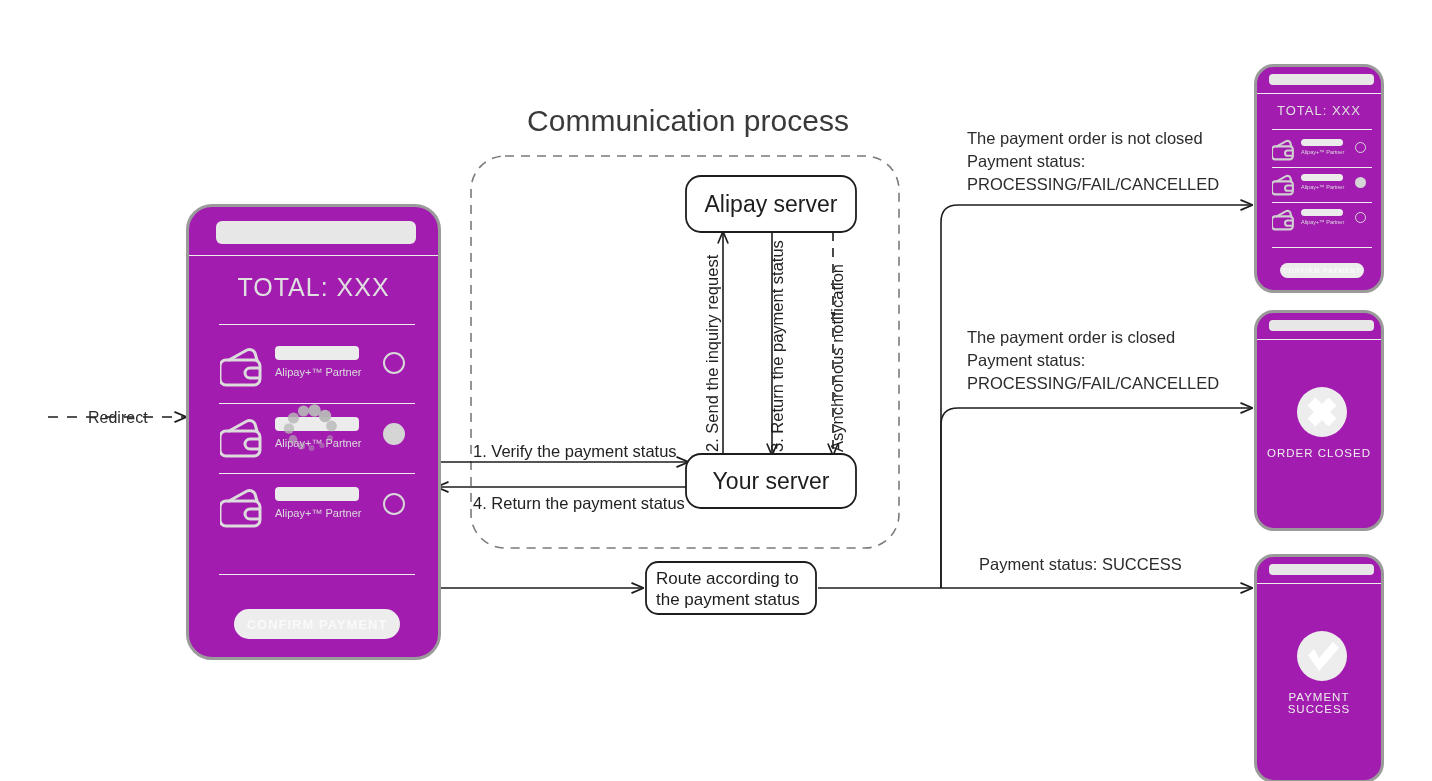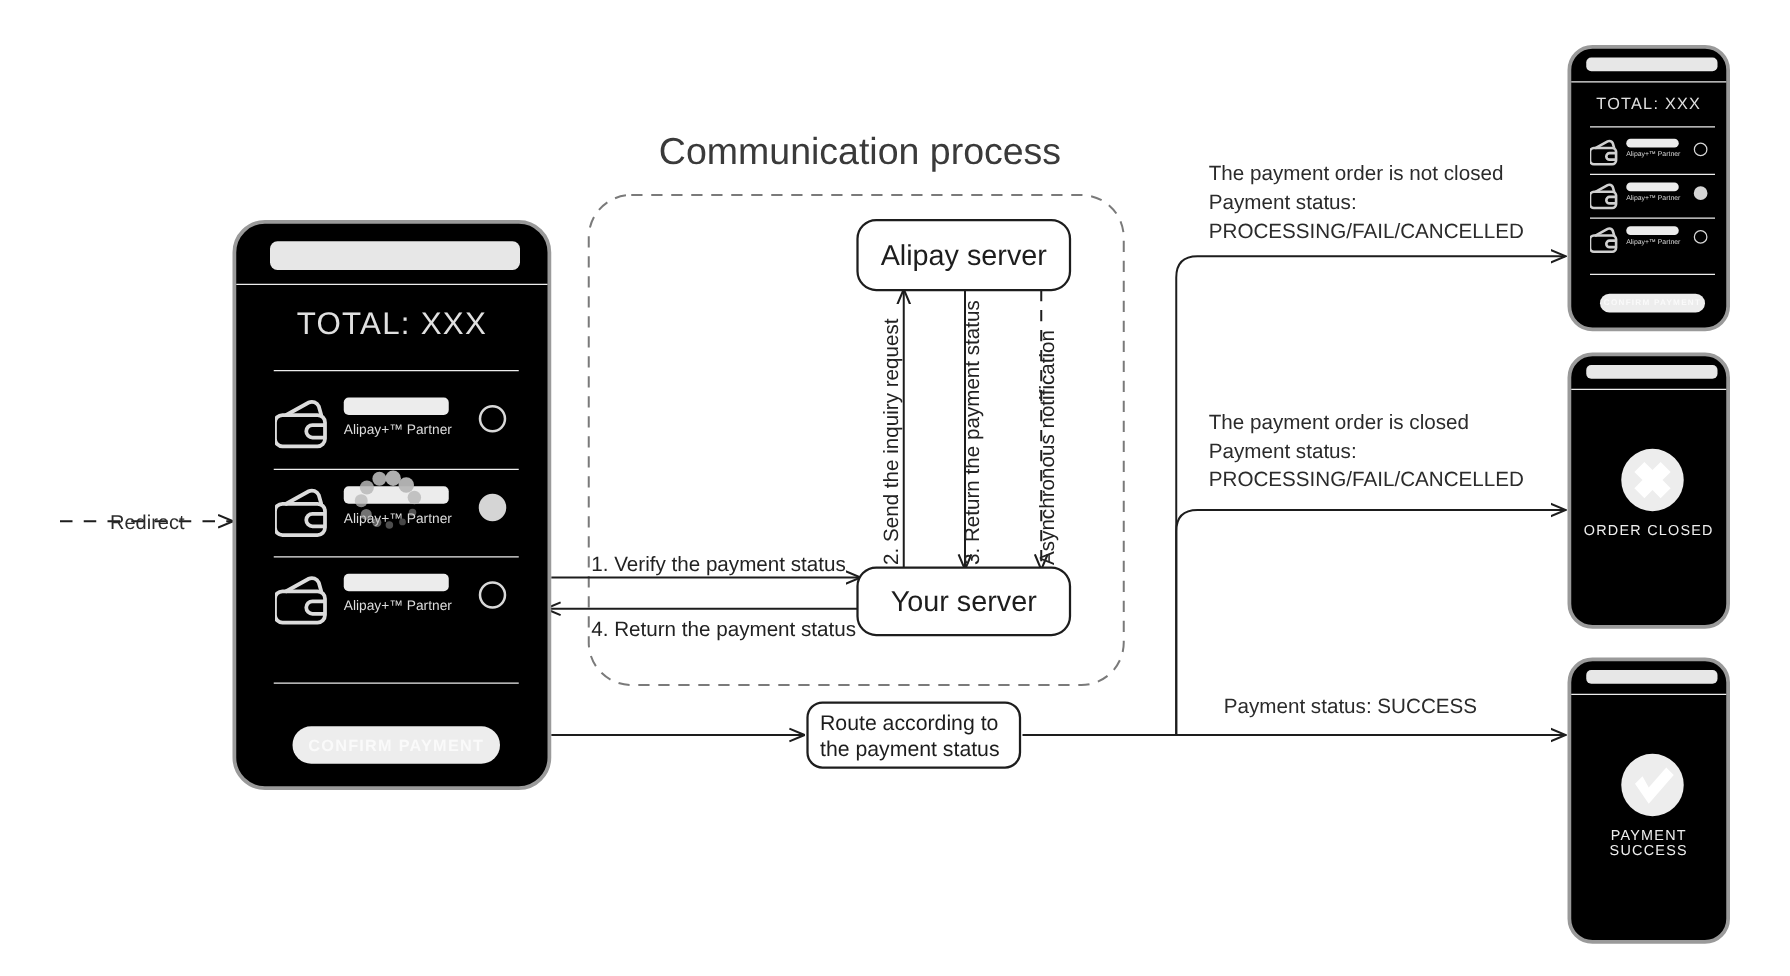--- a/index.html
+++ b/index.html
@@ -10,21 +10,21 @@
 
   
   .title-text{font-size:30px;fill:#3a3a3a;}
   .node-text{font-size:23px;fill:#1d1d1d;}
   .route-text{font-size:17px;fill:#1d1d1d;}
   .flow-label{font-size:16.5px;fill:#222;}
   .side-text{font-size:16.5px;fill:#2b2b2b;}
   .redirect-text{font-size:16px;fill:#2b2b2b;}
 
   
-  .phone{position:absolute;box-sizing:border-box;background:#000000;}
+  .phone{position:absolute;box-sizing:border-box;background:#a21caf;margin-top:28px;}
   .phone-frame{border:3px solid #9a9a9a;border-radius:26px;}
   .phone-hdr{position:absolute;left:0;right:0;top:0;border-bottom:1px solid #ededed;}
   .hdr-pill{position:absolute;background:#e7e7e7;border-radius:6px;}
   .ph-total{position:absolute;width:100%;text-align:center;color:#e0e0e0;letter-spacing:1px;}
   .ph-rule{position:absolute;background:#ededed;height:1px;}
   .ph-row{position:absolute;text-align:right;}
   .ph-bar{position:absolute;background:#ececec;border-radius:4px;}
   .ph-partner{position:absolute;color:#dcdcdc;white-space:nowrap;}
   .ph-radio{position:absolute;border:2px solid #d8d8d8;border-radius:50%;box-sizing:border-box;}
   .ph-radio.filled{background:#d5d5d5;border-color:#d5d5d5;}

